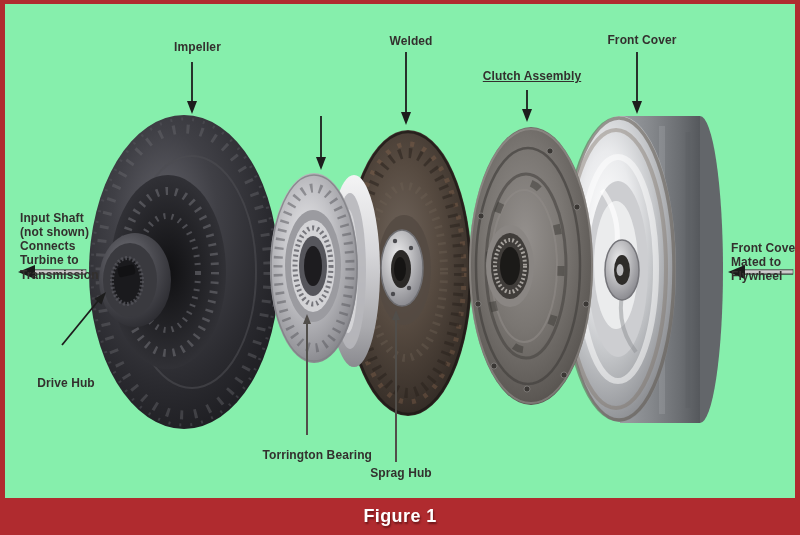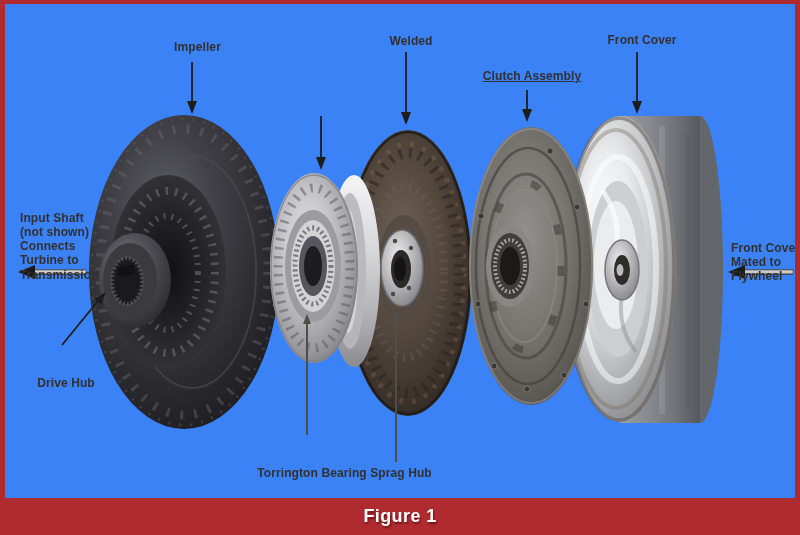--- a/index.html
+++ b/index.html
@@ -1,20 +1,20 @@
 <!DOCTYPE html>
 <html><head>
 <meta charset="utf-8">
 <style>
   html,body{margin:0;padding:0;background:#ffffff;}
   .page{
     position:relative;
     width:800px;height:535px;
     box-sizing:border-box;
-    background:#3b82f6;
+    background:#86efac;
     border-top:4px solid var(--red);
     border-left:5px solid var(--red);
     border-right:5px solid var(--red);
     overflow:hidden;
     font-family:"Liberation Sans", sans-serif;
   }
   :root{--red:#b02b2f;}
   .diagram-svg{position:absolute;left:0;top:0;}
   .part-label{
     position:absolute;
@@ -261,21 +261,21 @@
   <div class="part-label center" style="left:592px;top:29px;width:90px;">Front Cover</div>
 
   <div class="part-label left" style="left:15px;top:179px;width:92px;">Input Shaft
 (not shown)
 Connects
 Turbine to
 Transmission</div>
 
   <div class="part-label left" style="left:21px;top:344px;width:80px;text-align:center;">Drive Hub</div>
 
-  <div class="part-label center" style="left:247px;top:462px;width:120px;">Torrington Bearing</div>
+  <div class="part-label center" style="left:247px;top:444px;width:120px;text-align:right;">Torrington Bearing</div>
 
   <div class="part-label center" style="left:346px;top:462px;width:100px;">Sprag Hub</div>
 
   <div class="part-label left" style="left:726px;top:209px;width:72px;">Front Cover
 Mated to
 Flywheel</div>
 
   <div class="caption-bar">
     <span class="caption-text">Figure 1</span>
   </div>

